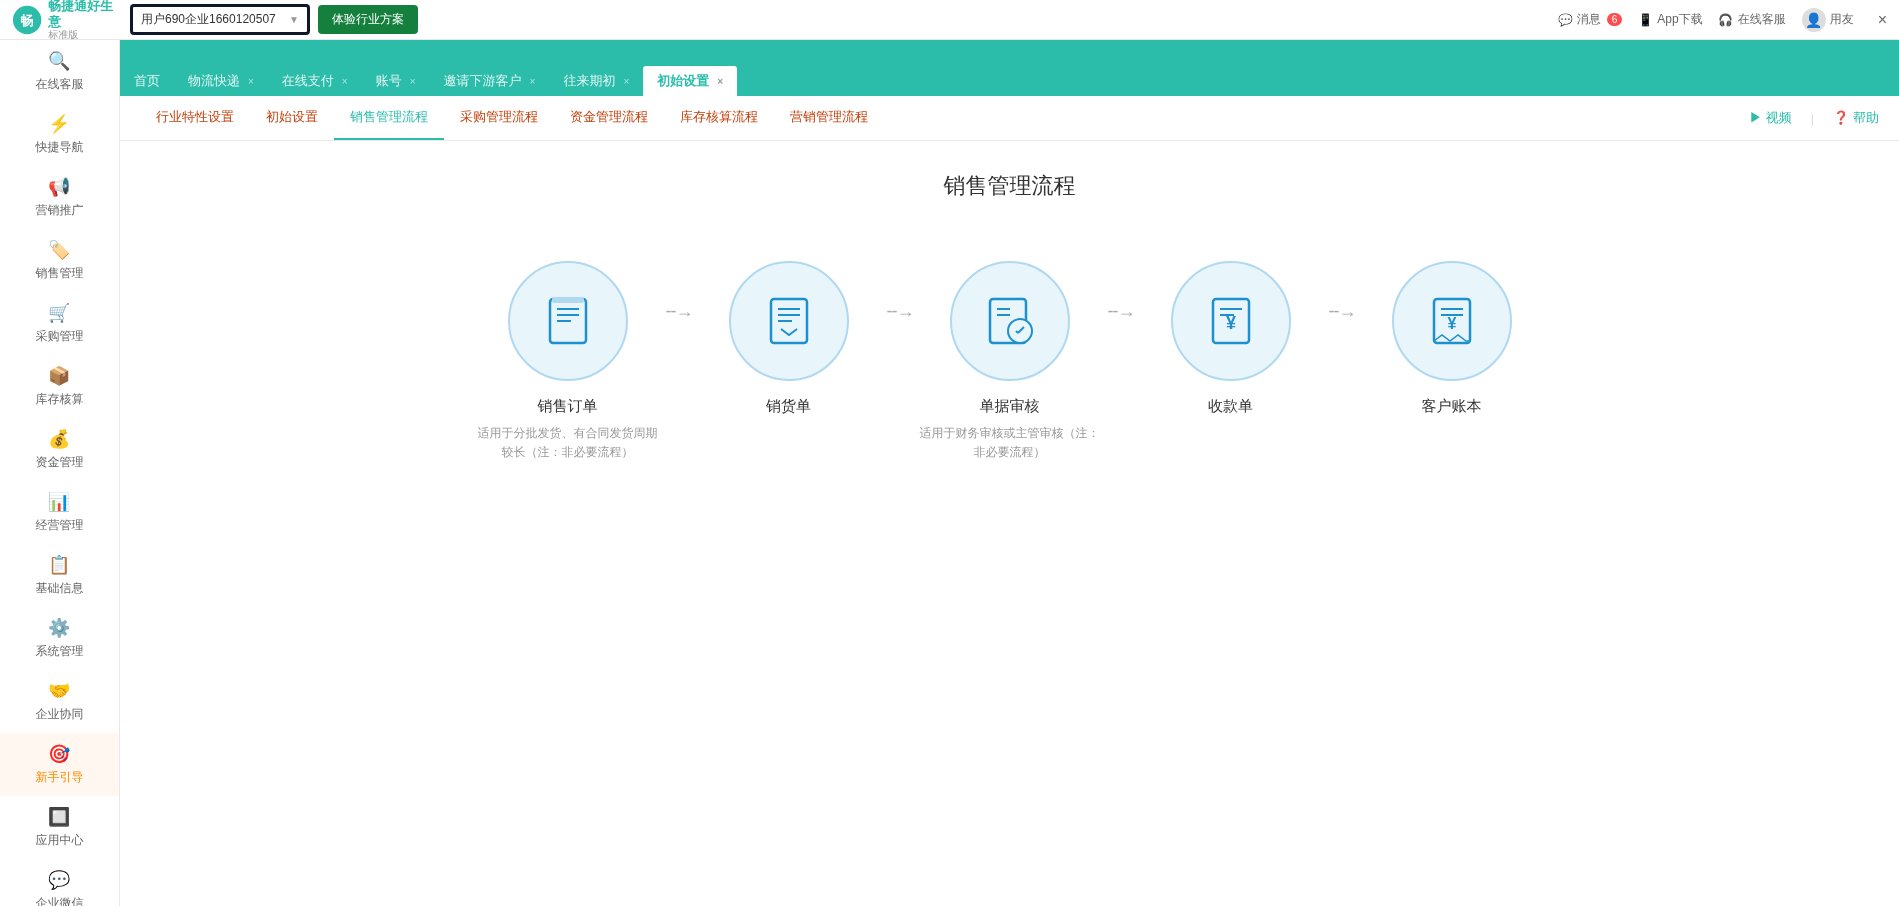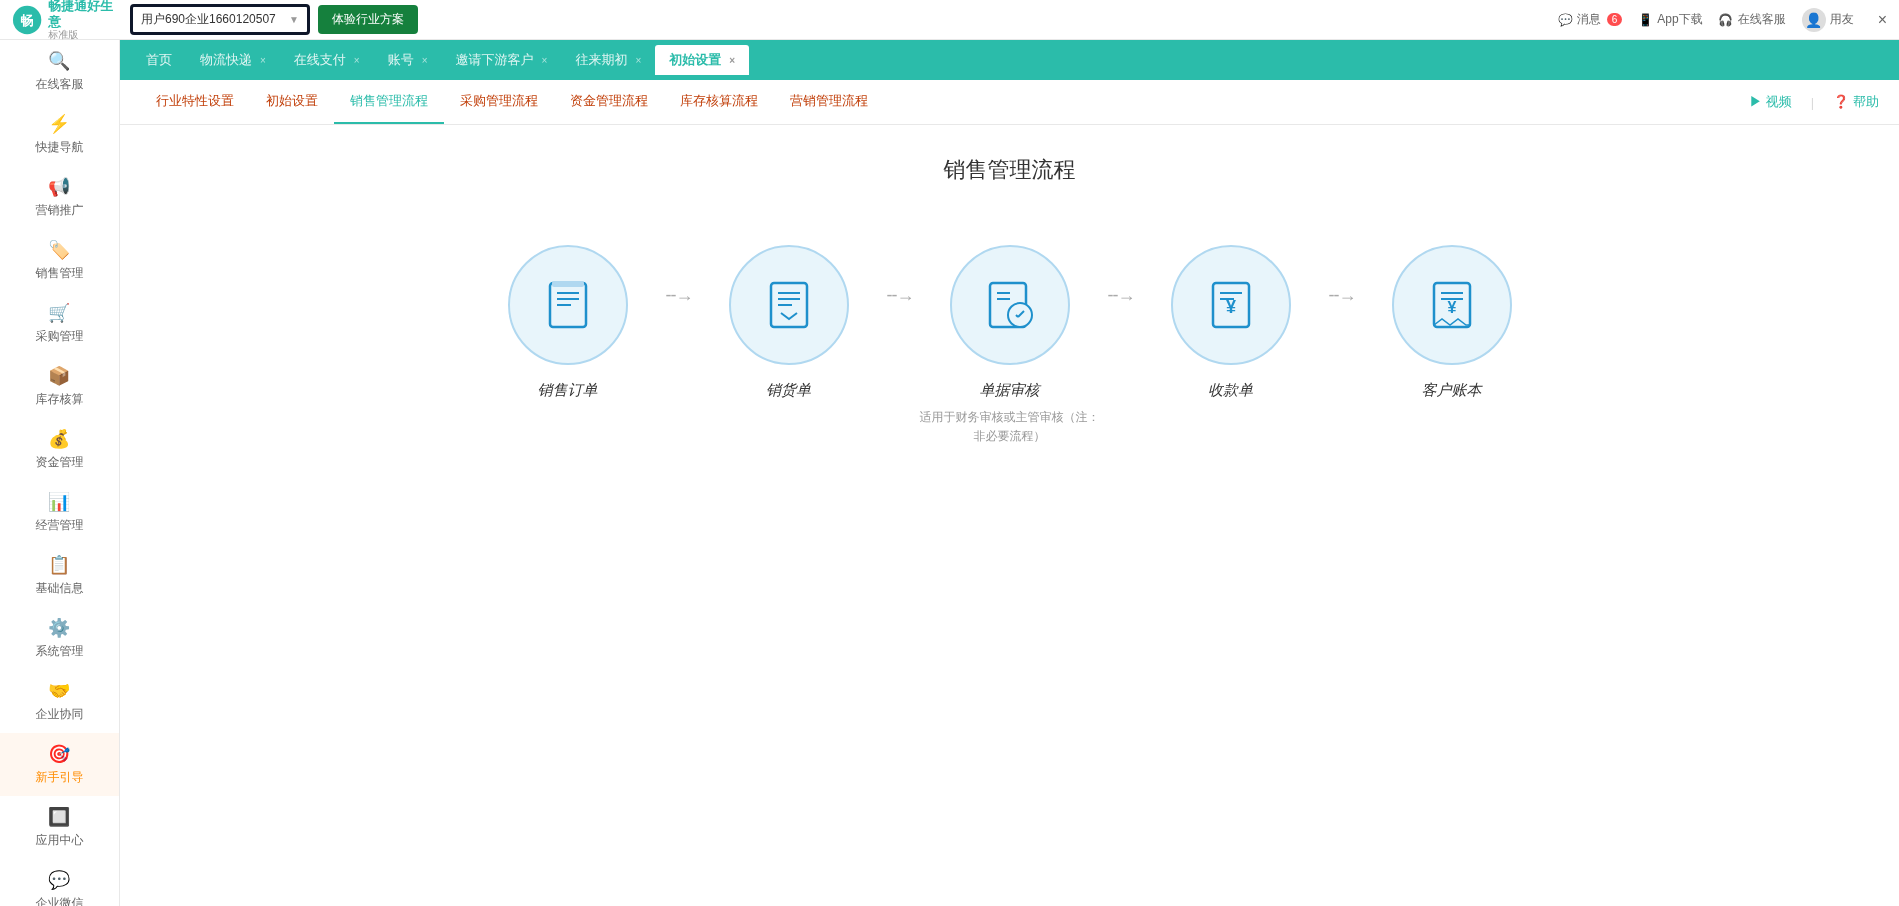--- a/index.html
+++ b/index.html
@@ -4,21 +4,21 @@
   <style>
     * { box-sizing: border-box; margin: 0; padding: 0; }
     body { font-family: "Microsoft YaHei", "PingFang SC", sans-serif; font-size: 13px; background: #f5f5f5; color: #333; height: 906px; overflow: hidden; }
 
     
     .app-container { display: flex; flex-direction: column; height: 100%; }
     .top-bar { height: 40px; background: #fff; border-bottom: 1px solid #e8e8e8; display: flex; align-items: center; padding: 0 12px; justify-content: space-between; flex-shrink: 0; }
     .main-layout { display: flex; flex: 1; overflow: hidden; }
     .sidebar { width: 120px; background: #fff; border-right: 1px solid #e8e8e8; display: flex; flex-direction: column; flex-shrink: 0; }
     .content-area { flex: 1; display: flex; flex-direction: column; overflow: hidden; }
-    .nav-tabs-bar { height: 40px; background: #2bbcaa; display: flex; align-items: center; padding: 0 12px; flex-shrink: 0; }
+    .nav-tabs-bar { height: 56px; background: #2bbcaa; display: flex; align-items: flex-end; padding: 0 0; flex-shrink: 0; }
     .page-content { flex: 1; background: #fff; overflow-y: auto; }
 
     
     .top-bar-left { display: flex; align-items: center; gap: 8px; }
     .logo-area { display: flex; align-items: center; gap: 6px; width: 110px; }
     .logo-icon { width: 32px; height: 32px; }
     .logo-text { display: flex; flex-direction: column; line-height: 1.2; }
     .logo-title { font-size: 13px; color: #2bbcaa; font-weight: bold; }
     .logo-sub { font-size: 10px; color: #999; }
     .user-selector { display: flex; align-items: center; background: #fff; border: 3px solid #0f172a; border-radius: 4px; padding: 4px 8px; gap: 4px; cursor: pointer; font-size: 12px; color: #333; min-width: 180px; }
@@ -42,21 +42,21 @@
     
     .sub-tabs-bar { display: flex; align-items: center; padding: 0 20px; border-bottom: 1px solid #e8e8e8; background: #fff; gap: 0; }
     .sub-tab { padding: 12px 16px; font-size: 13px; color: #c2410c; cursor: pointer; border-bottom: 2px solid transparent; white-space: nowrap; }
     .sub-tab.active { color: #2bbcaa; border-bottom: 2px solid #2bbcaa; font-weight: 500; }
 
     .flow-page { padding: 30px 40px; }
     .flow-title { text-align: center; font-size: 22px; color: #333; font-weight: 500; margin-bottom: 60px; }
     .flow-diagram { display: flex; align-items: flex-start; justify-content: center; gap: 0; }
     .flow-step { display: flex; flex-direction: column; align-items: center; width: 180px; }
     .flow-circle { width: 120px; height: 120px; border-radius: 50%; border: 2px solid #b0d8f0; background: #e8f5fb; display: flex; align-items: center; justify-content: center; margin-bottom: 16px; }
-    .flow-step-name { font-size: 15px; color: #333; font-weight: 500; margin-bottom: 8px; text-align: center; font-style: italic; }
+    .flow-step-name { font-size: 15px; color: #333; font-weight: 500; margin-bottom: 8px; text-align: center; }
     .flow-step-desc { font-size: 12px; color: #999; text-align: center; line-height: 1.6; }
     .flow-arrow { display: flex; align-items: center; padding-top: 40px; color: #aaa; font-size: 22px; margin: 0 8px; }
 
     
     .circle-svg { width: 60px; height: 60px; }
   </style>
 </head>
 <body>
 
 <div class="app-container">
@@ -227,20 +227,21 @@
     <div class="flow-circle">
       <svg class="circle-svg" viewBox="0 0 60 60">
                     <rect x="12" y="8" width="36" height="44" rx="3" fill="none" stroke="#1e90cc" stroke-width="2.5"></rect>
                     <line x1="19" y1="18" x2="41" y2="18" stroke="#1e90cc" stroke-width="2"></line>
                     <line x1="19" y1="24" x2="41" y2="24" stroke="#1e90cc" stroke-width="2"></line>
                     <line x1="19" y1="30" x2="33" y2="30" stroke="#1e90cc" stroke-width="2"></line>
                     <rect x="14" y="6" width="32" height="6" rx="2" fill="#b0d8f0"></rect>
                   </svg>
     </div>
     <div class="flow-step-name">销售订单</div>
+    <div class="flow-step-desc">适用于分批发货、有合同发货周期较长（注：非必要流程）</div>
   </div>
               <div class="flow-arrow">
                 <span style="letter-spacing:-3px;font-size:18px;color:#aaa;">- - →</span>
               </div>
               <div class="flow-step">
     <div class="flow-circle">
       <svg class="circle-svg" viewBox="0 0 60 60">
                     <rect x="12" y="8" width="36" height="44" rx="3" fill="none" stroke="#1e90cc" stroke-width="2.5"></rect>
                     <line x1="19" y1="18" x2="41" y2="18" stroke="#1e90cc" stroke-width="2"></line>
                     <line x1="19" y1="24" x2="41" y2="24" stroke="#1e90cc" stroke-width="2"></line>

